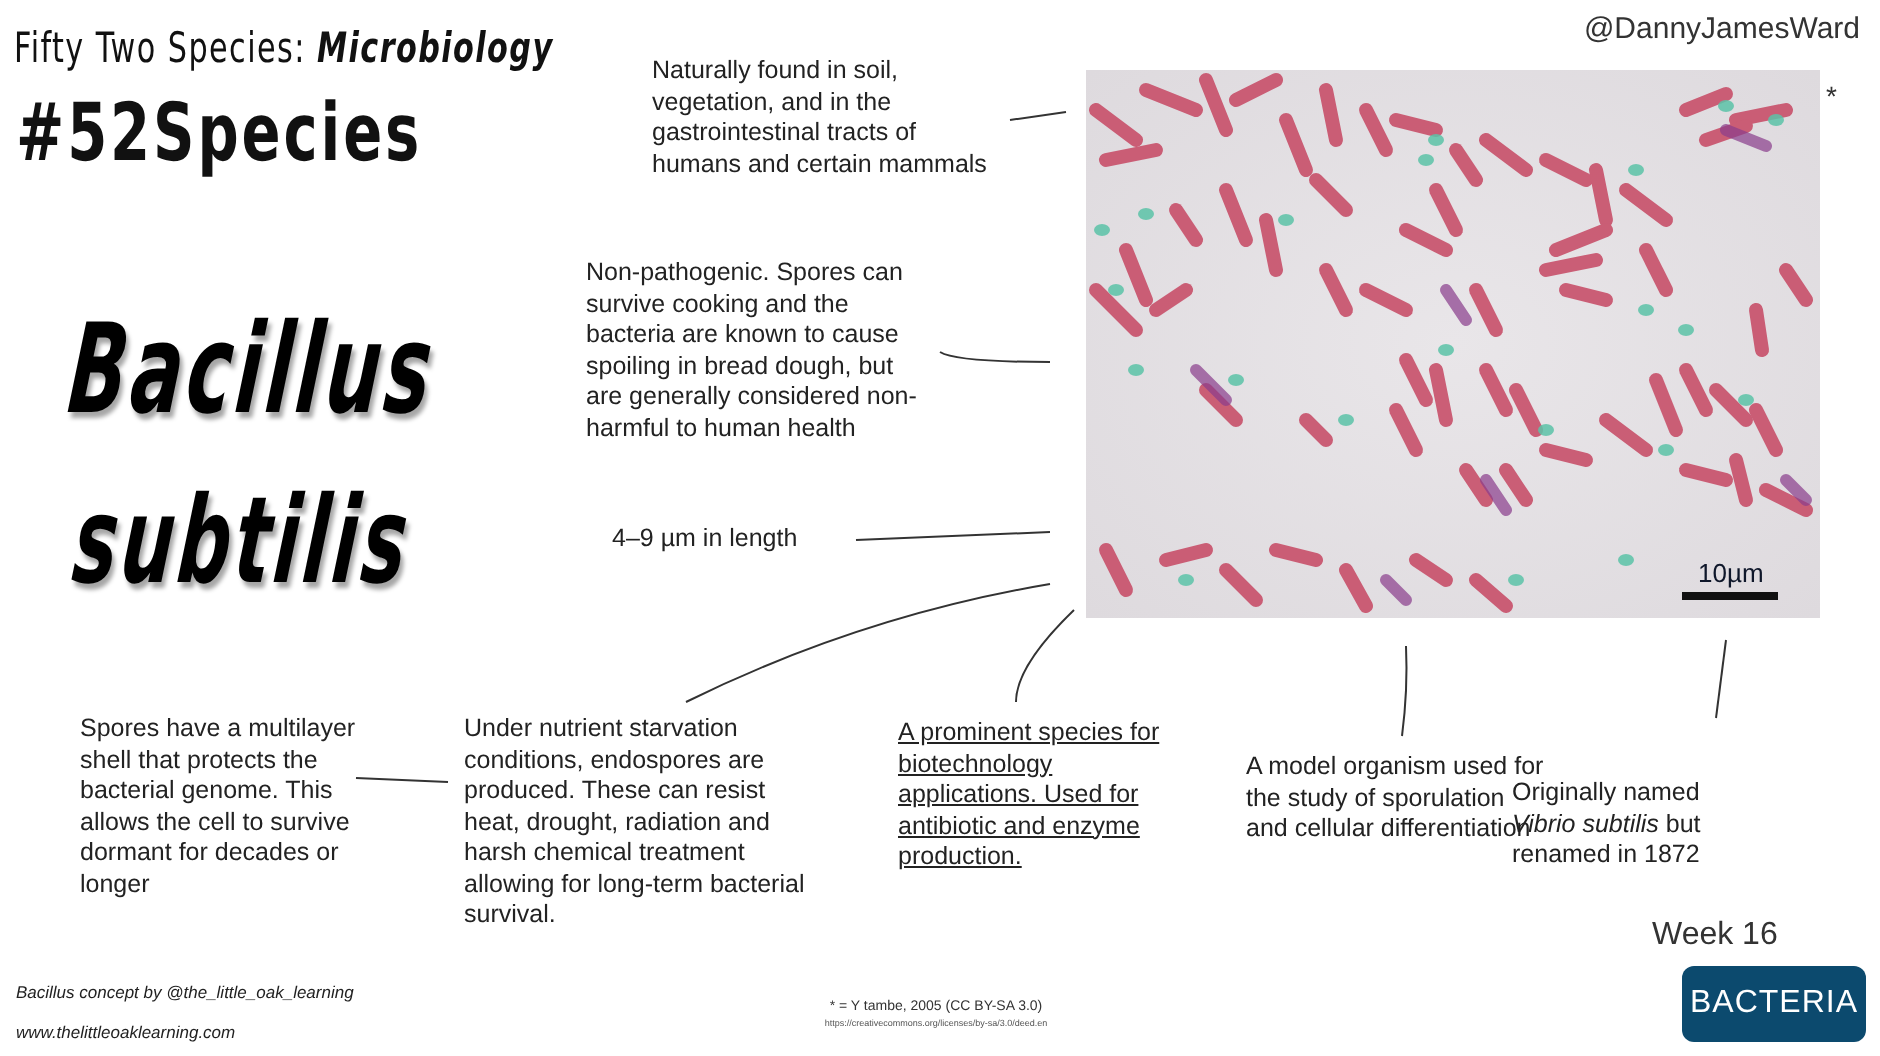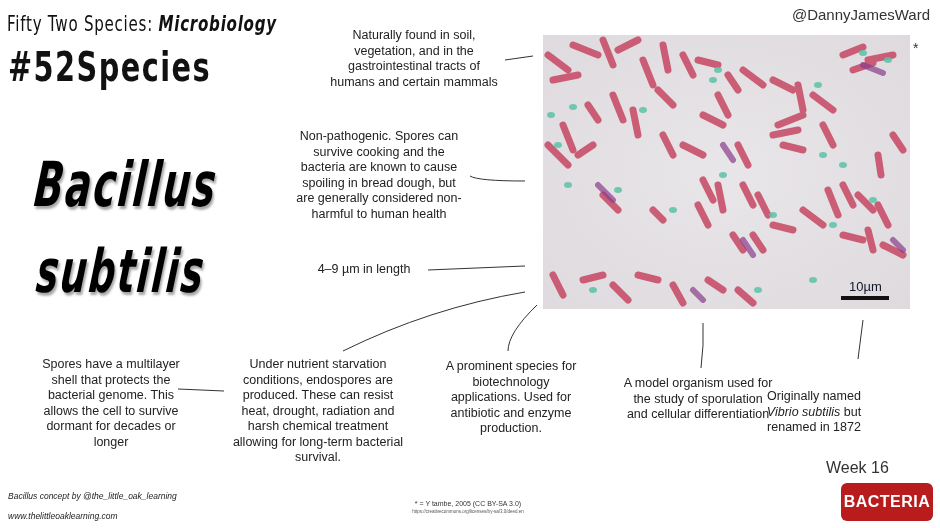--- a/index.html
+++ b/index.html
@@ -24,36 +24,36 @@
   .species-name {
     font-family: "DejaVu Sans", sans-serif; font-weight: bold; font-style: italic;
     color: #000; white-space: nowrap; letter-spacing: 3px;
     transform: scaleX(0.62) skewX(-8deg); transform-origin: left top;
     text-shadow: 3px 3px 3px rgba(0,0,0,0.35);
   }
   .genus { left: 38px; top: 148px; font-size: 62px; }
   .epithet { left: 40px; top: 236px; font-size: 60px; }
   .handle { right: 10px; top: 6px; font-size: 15px; color: #333; }
   .note {
-    font-size: 12.5px; line-height: 15.5px; text-align: center; color: #222;
+    font-size: 12.5px; line-height: 15.5px; color: #222;
   }
   .note i { font-style: italic; }
   .micro {
     left: 543px; top: 35px; width: 367px; height: 274px;
     background: #e6e3e6; overflow: hidden;
   }
   .micro svg { display:block; }
   .asterisk-mark { left: 913px; top: 40px; font-size: 14px; color: #333; }
   .scale-label { left: 849px; top: 279px; font-size: 13px; color: #0f172a; }
   .scale-bar { left: 841px; top: 296px; width: 48px; height: 4px; background: #111; }
   .week { left: 826px; top: 459px; font-size: 16px; color: #333; }
   .badge {
     left: 841px; top: 483px; width: 92px; height: 38px; border-radius: 6px;
-    background: #b91c1c; color: #fff; font-size: 16px; letter-spacing: 0.5px;
-    display: flex; align-items: center; justify-content: center; font-weight: bold;
+    background: #0c4a6e; color: #fff; font-size: 16px; letter-spacing: 0.5px;
+    display: flex; align-items: center; justify-content: center;
   }
   .credit { left: 8px; font-size: 8.5px; font-style: italic; color: #222; }
   .cite { left: 398px; top: 500px; width: 140px; text-align: center; font-size: 7px; color: #333; }
   .cite-url { left: 380px; top: 509px; width: 176px; text-align: center; font-size: 4.5px; color: #555; }
   .lines { left: 0; top: 0; }
 </style>
 </head>
 <body>
 
 <div class="abs series-title">
@@ -184,21 +184,21 @@
 </div>
 <div class="abs asterisk-mark">*</div>
 <div class="abs scale-label">10µm</div>
 <div class="abs scale-bar"></div>
 
 <div class="abs note" style="left:326px; top:28px; width:176px;">Naturally found in soil, vegetation, and in the gastrointestinal tracts of humans and certain mammals</div>
 <div class="abs note" style="left:293px; top:129px; width:172px;">Non-pathogenic. Spores can survive cooking and the bacteria are known to cause spoiling in bread dough, but are generally considered non-harmful to human health</div>
 <div class="abs note" style="left:306px; top:262px; width:116px;">4–9 µm in length</div>
 <div class="abs note" style="left:40px; top:357px; width:142px;">Spores have a multilayer shell that protects the bacterial genome. This allows the cell to survive dormant for decades or longer</div>
 <div class="abs note" style="left:232px; top:357px; width:172px;">Under nutrient starvation conditions, endospores are produced. These can resist heat, drought, radiation and harsh chemical treatment allowing for long-term bacterial survival.</div>
-<div class="abs note" style="left:437px; top:359px; width:148px;">A prominent species for biotechnology applications. Used for antibiotic and enzyme production.</div>
+<div class="abs note" style="left:449px; top:359px; width:148px;text-decoration:underline;">A prominent species for biotechnology applications. Used for antibiotic and enzyme production.</div>
 <div class="abs note" style="left:623px; top:376px; width:150px;">A model organism used for the study of sporulation and cellular differentiation</div>
 <div class="abs note" style="left:756px; top:369px; width:116px;margin-top:20px;">
   <span>Originally named </span><i>Vibrio subtilis</i><span> but renamed in 1872</span>
 </div>
 
 <div class="abs week">Week 16</div>
 <div class="abs badge">BACTERIA</div>
 <div class="abs credit" style="top:491px;">Bacillus concept by @the_little_oak_learning</div>
 <div class="abs credit" style="top:511px;">www.thelittleoaklearning.com</div>
 <div class="abs cite">* = Y tambe, 2005 (CC BY-SA 3.0)</div>

